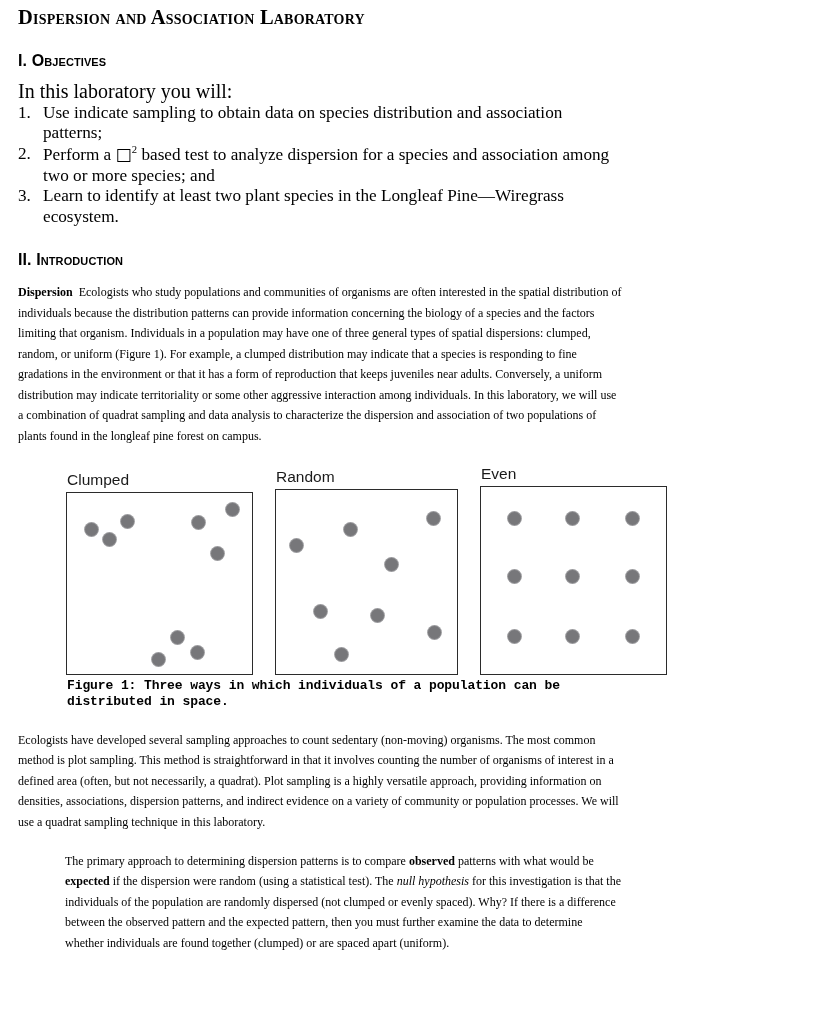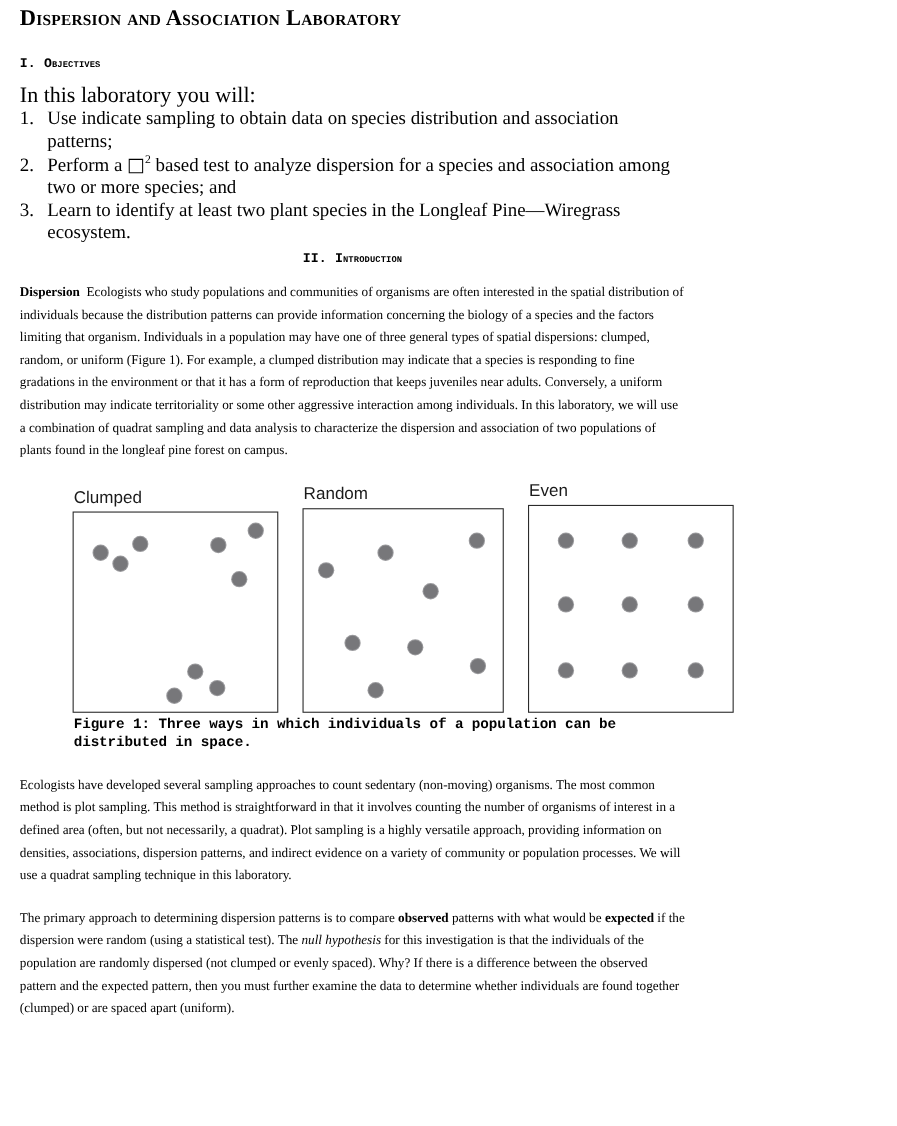--- a/index.html
+++ b/index.html
@@ -31,39 +31,38 @@
   .doc-title {
     font-family: "Liberation Serif", "DejaVu Serif", serif;
     font-weight: bold;
     font-variant: small-caps;
     font-size: 20.5px;
     letter-spacing: 0.2px;
     line-height: 1.15;
     margin: 0 0 22px 0;
   }
   .section-heading {
-    font-family: Liberation Mono, monospace;
+    font-family: Liberation Sans, sans-serif;
     font-weight: bold;
     font-variant: small-caps;
-    font-size: 12px;
+    font-size: 16px;
     letter-spacing: 0.1px;
     line-height: 1.1;
     margin: 0 0 12px 0;
   }
   .section-heading.second {
-    margin-top: 7px;
+    margin-top: 24px;
     margin-bottom: 13px;
-    text-align: center;
   }
   .para {
     font-size: 12px;
     line-height: 20.6px;
     margin: 0 0 18px 0;
   }
-  .para.tight { margin-bottom: 0; }
+  .para.tight { margin-bottom: 0; margin-left: 47px; }
   b, .b { font-weight: bold; }
   i, .i { font-style: italic; }
 
   
   .obj-intro {
     font-size: 20px;
     line-height: 20.6px;
     margin: 0 0 1px 0;
   }
   ol.objectives {

